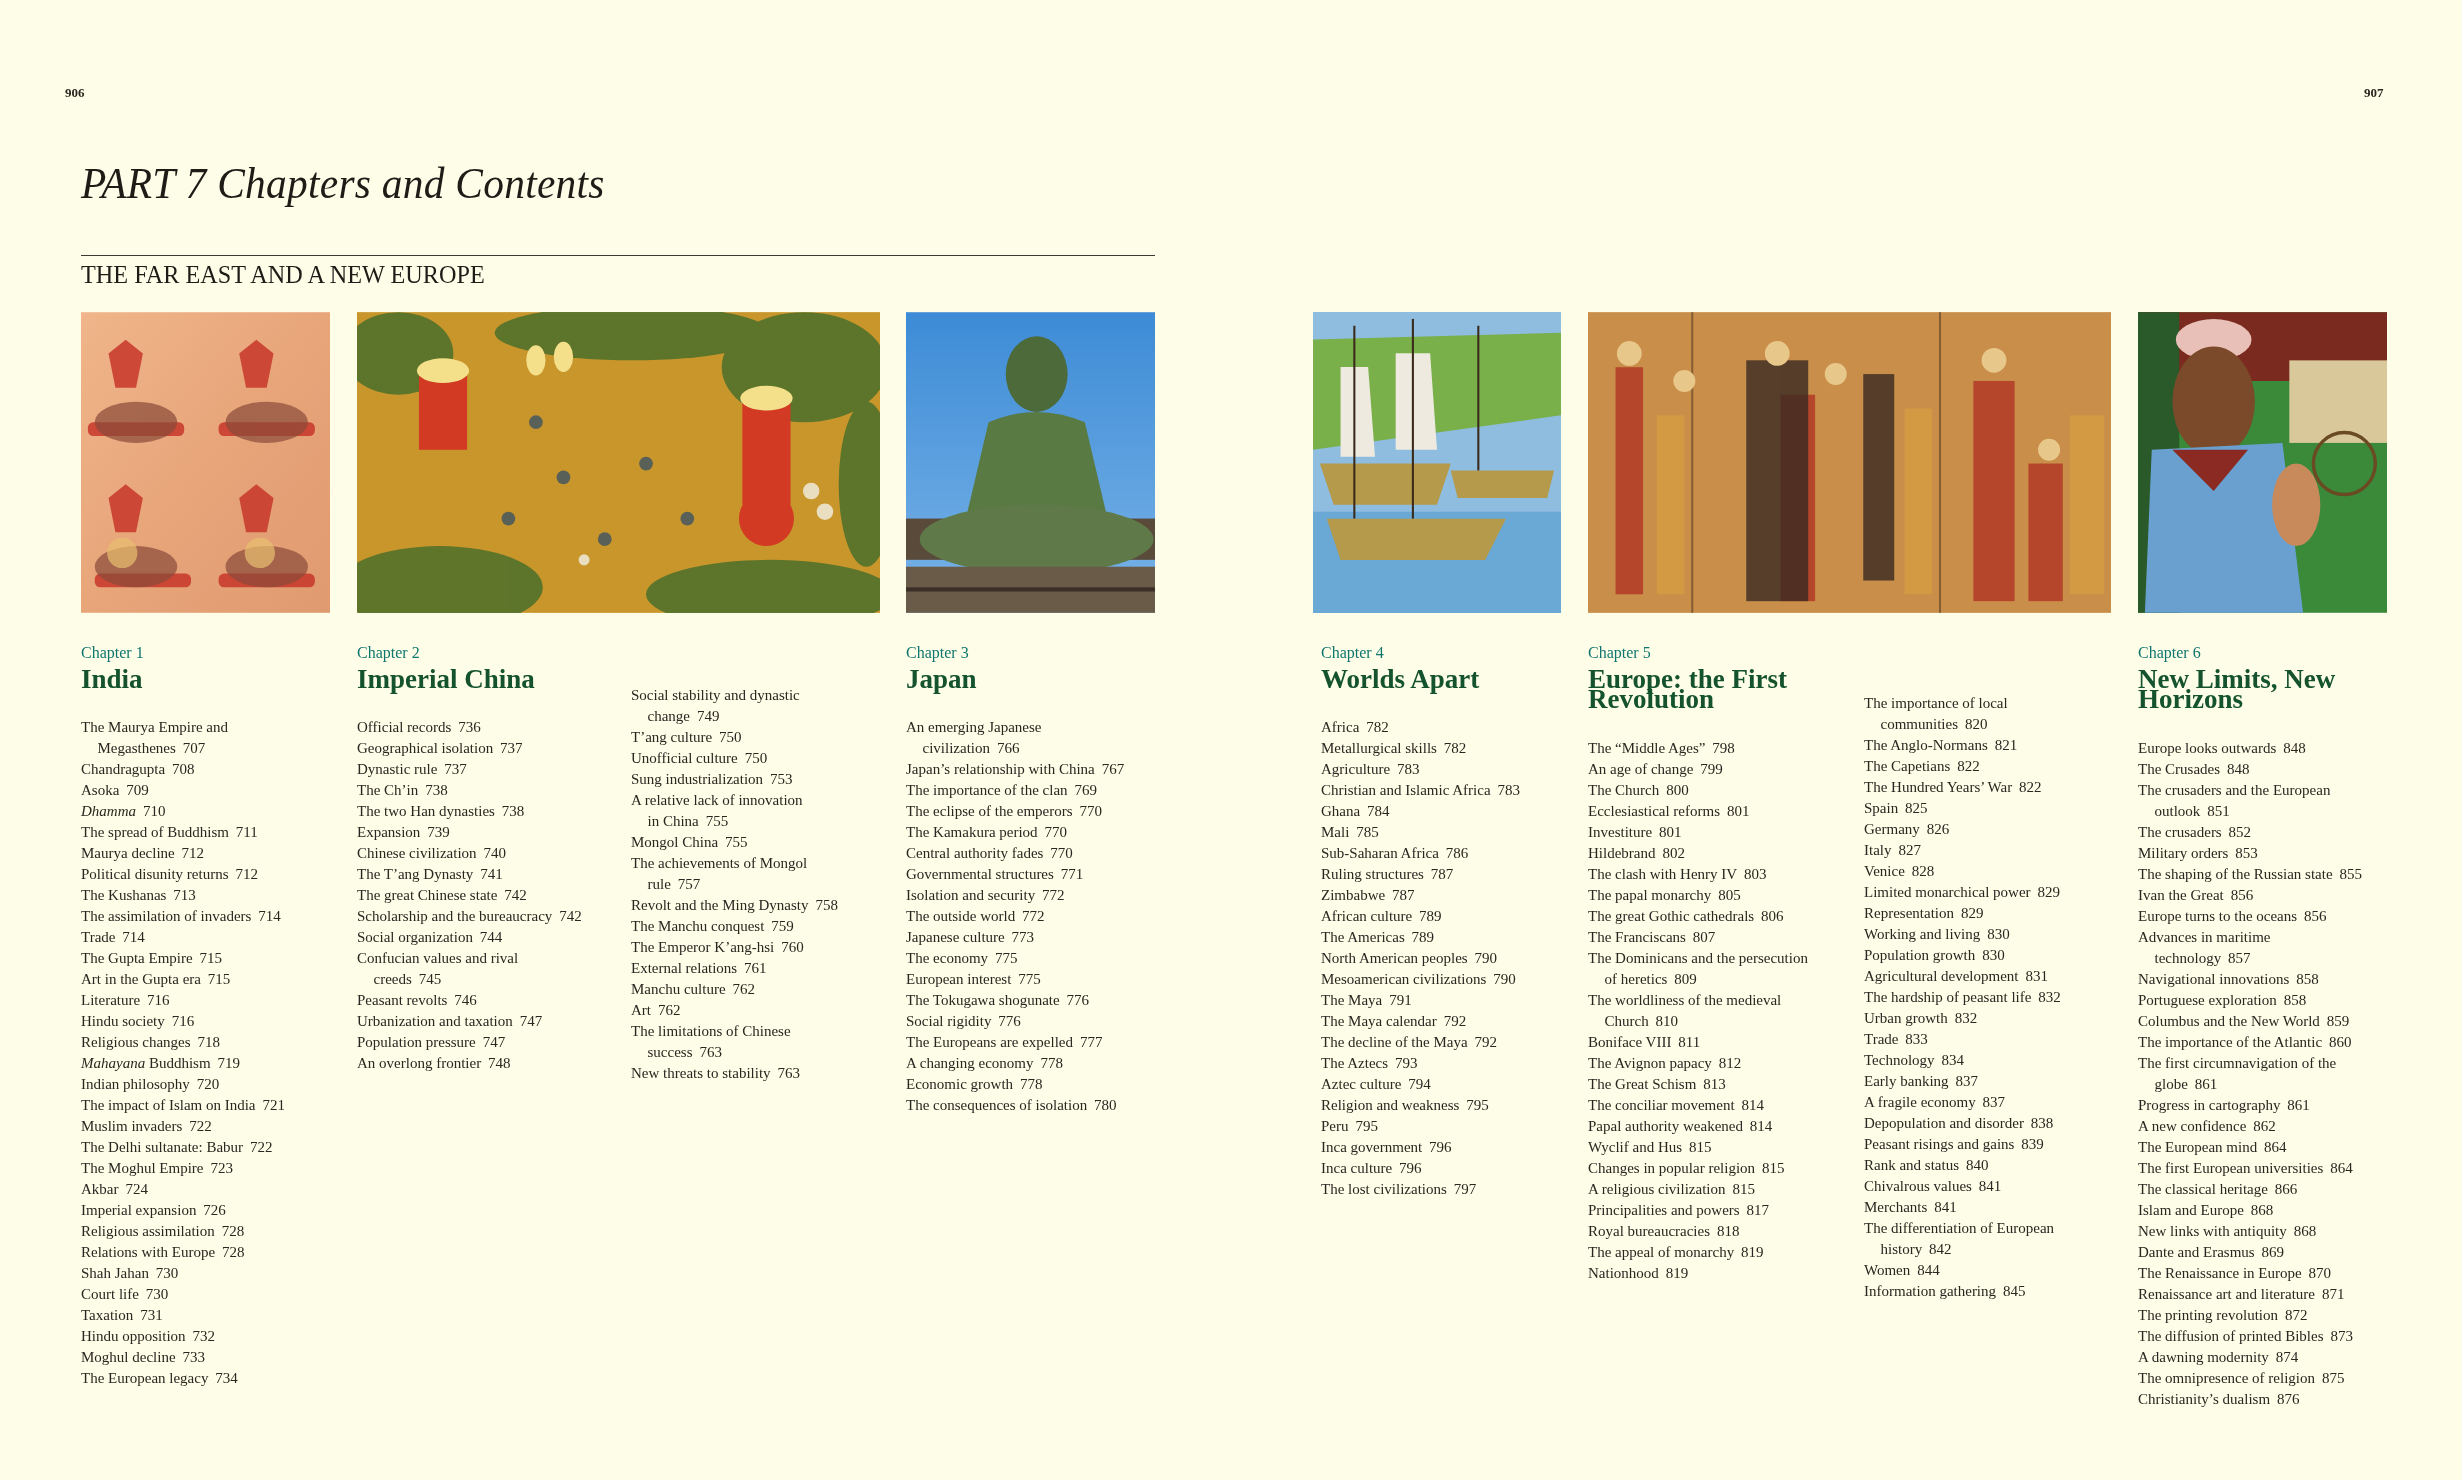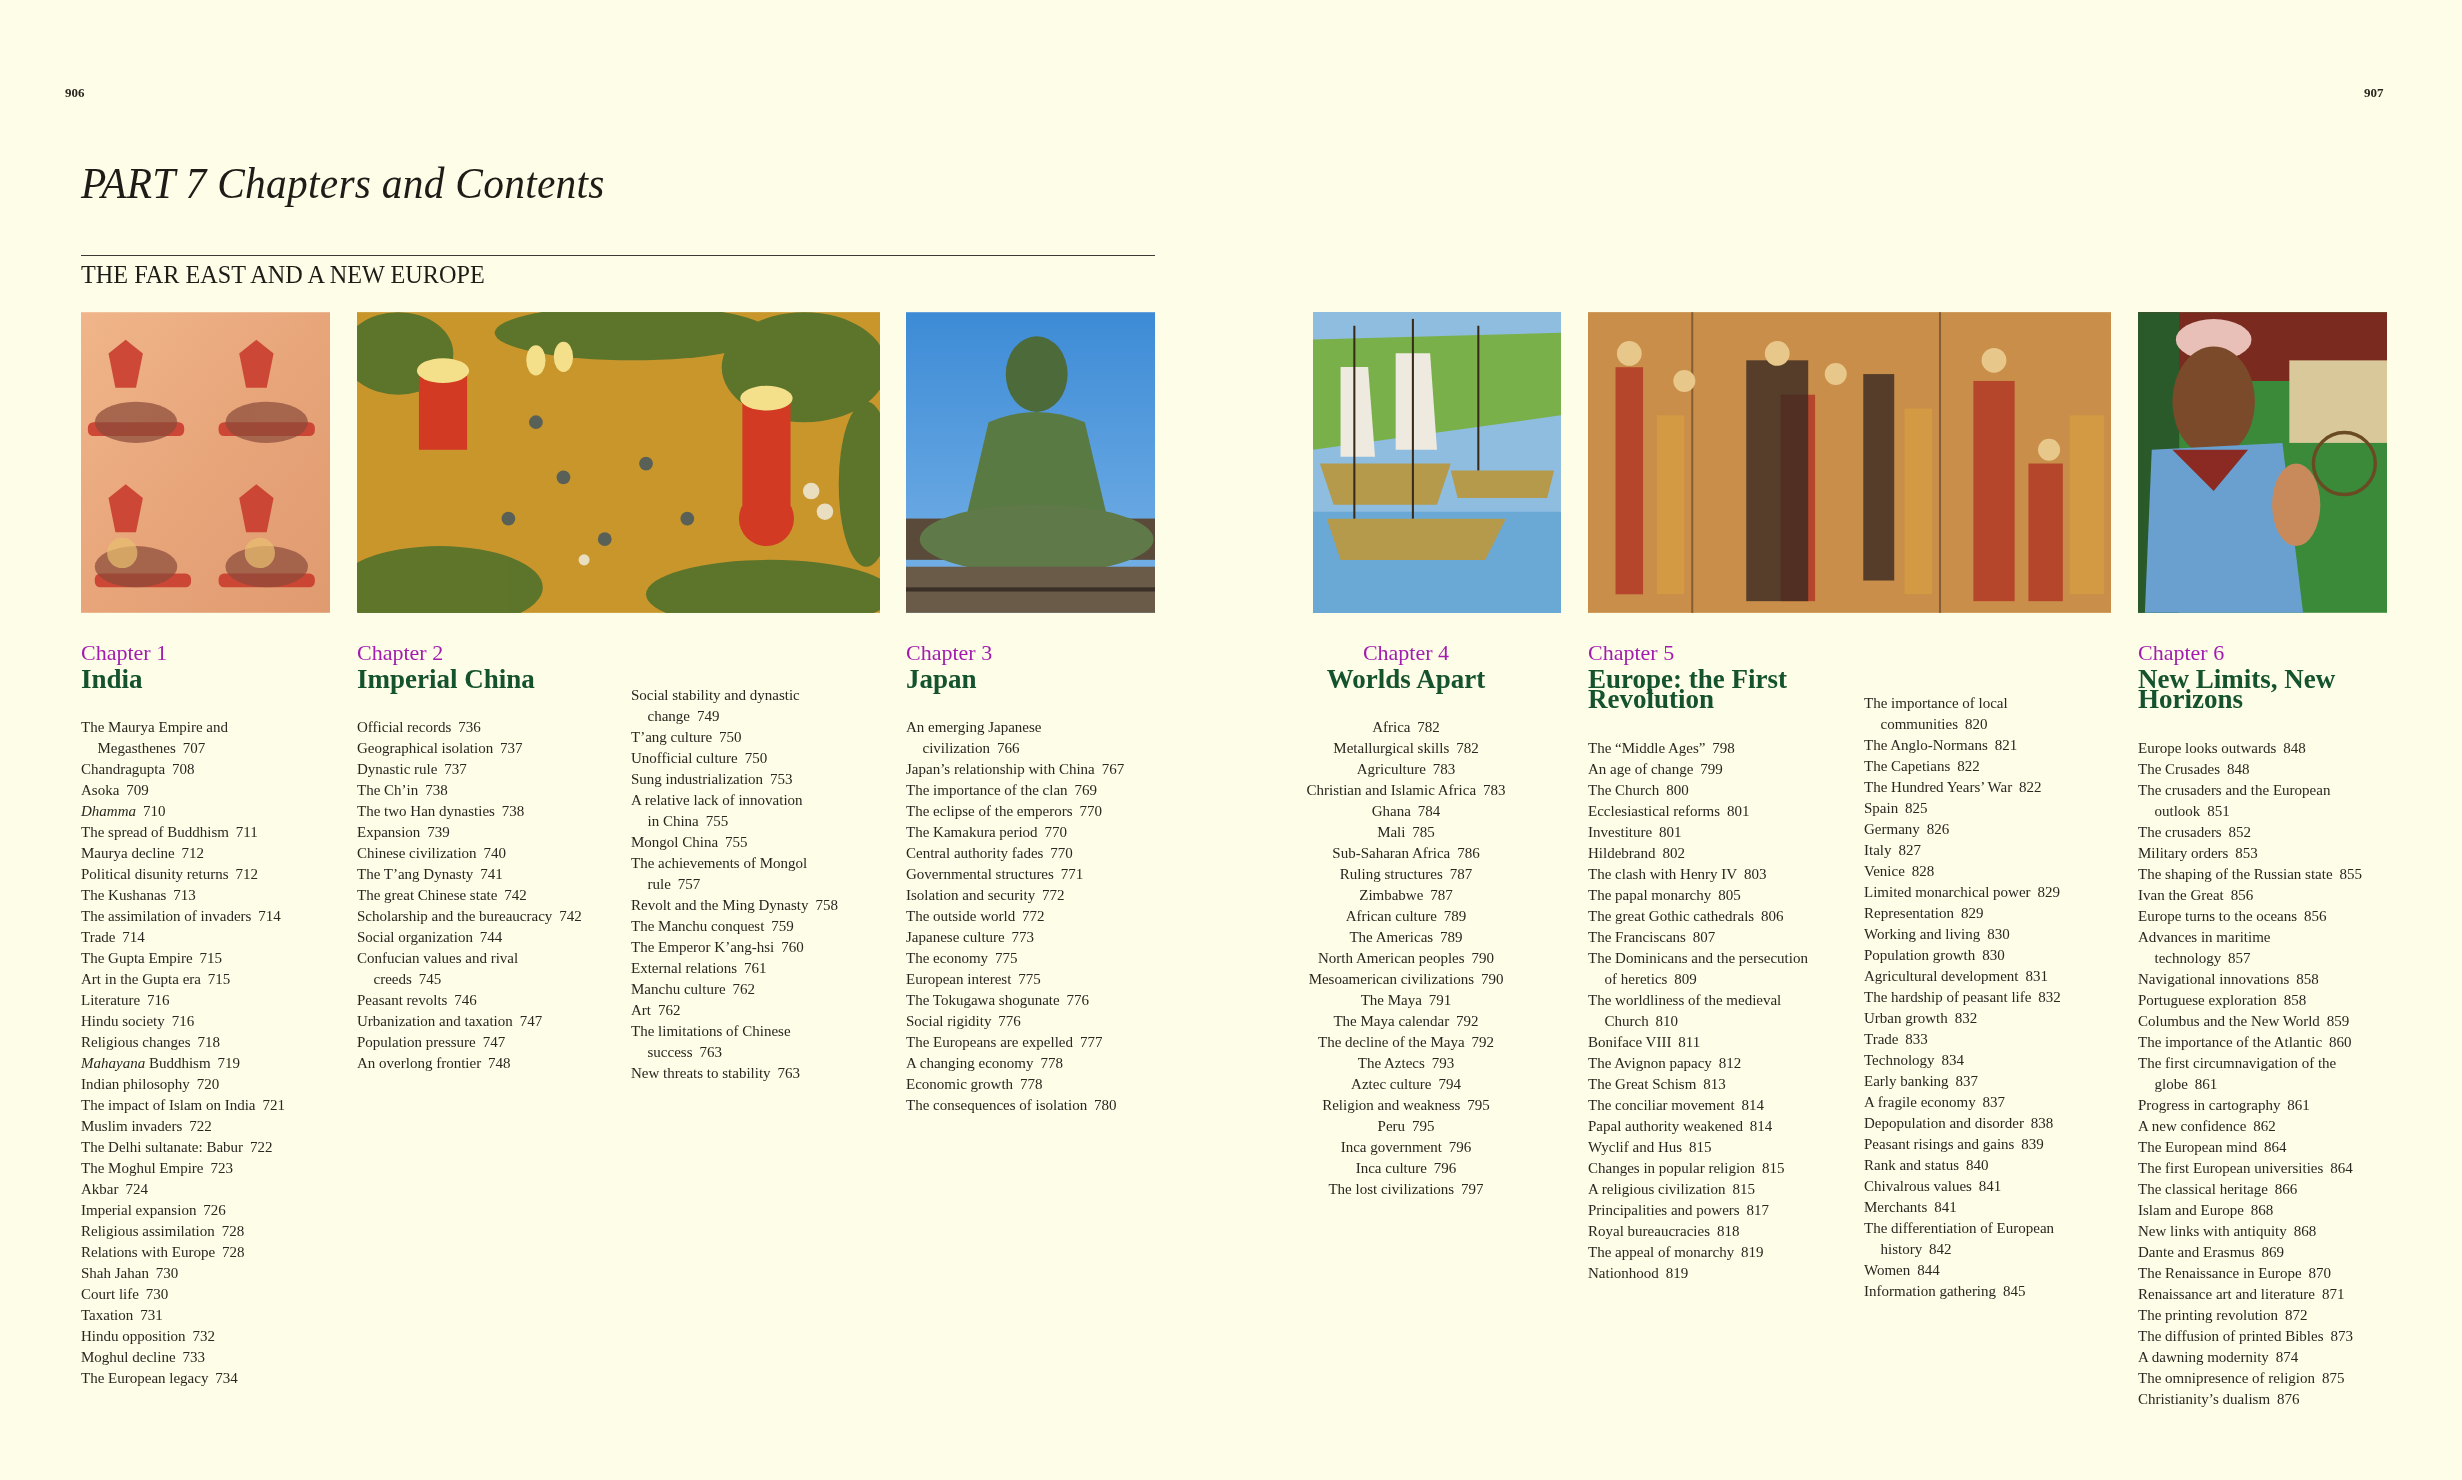--- a/index.html
+++ b/index.html
@@ -21,21 +21,21 @@
     transform: scaleX(0.92); transform-origin: left top;
   }
   .rule { position: absolute; left: 81px; top: 255px; width: 1074px; height: 1.4px; background: #3c3a34; }
   .section-title {
     position: absolute; left: 81px; top: 260px;
     font-size: 25.5px; font-weight: normal; color: #1f1c18;
     transform: scaleX(0.95); transform-origin: left top;
   }
   .pic { position: absolute; top: 312px; height: 301px; overflow: hidden; }
   .col { position: absolute; top: 641px; }
-  .chapter-label { font-size: 22px; height: 27.6px; line-height: 23.4px; color: #a21caf; }
+  .chapter-label { font-size: 16px; height: 27.6px; line-height: 23.4px; color: #0f766e; }
   .chapter-title { font-size: 27px; font-weight: bold; line-height: 20.7px; margin-top: 0; color: #14532d; min-height: 20.7px; }
   .entries { margin-top: 28px; }
   .entry { font-size: 15px; line-height: 21px; padding-left: 16.5px; text-indent: -16.5px; white-space: nowrap; }
   .entry .pg { margin-left: 6.9px; }
   .entry i { }
 </style>
 </head>
 <body>
 
 <div class="folio left">906</div>
@@ -304,21 +304,21 @@
       <div class="entry"><span>European interest</span><span class="pg">775</span></div>
       <div class="entry"><span>The Tokugawa shogunate</span><span class="pg">776</span></div>
       <div class="entry"><span>Social rigidity</span><span class="pg">776</span></div>
       <div class="entry"><span>The Europeans are expelled</span><span class="pg">777</span></div>
       <div class="entry"><span>A changing economy</span><span class="pg">778</span></div>
       <div class="entry"><span>Economic growth</span><span class="pg">778</span></div>
       <div class="entry"><span>The consequences of isolation</span><span class="pg">780</span></div>
     </div>
 </div>
 
-<div class="col" style="left:1275px;width:262px;text-align:center;">
+<div class="col" style="left:1321px;width:262px;">
   <div class="chapter-label">Chapter 4</div>
   <div class="chapter-title">Worlds Apart</div>
   <div class="entries">
       <div class="entry"><span>Africa</span><span class="pg">782</span></div>
       <div class="entry"><span>Metallurgical skills</span><span class="pg">782</span></div>
       <div class="entry"><span>Agriculture</span><span class="pg">783</span></div>
       <div class="entry"><span>Christian and Islamic Africa</span><span class="pg">783</span></div>
       <div class="entry"><span>Ghana</span><span class="pg">784</span></div>
       <div class="entry"><span>Mali</span><span class="pg">785</span></div>
       <div class="entry"><span>Sub-Saharan Africa</span><span class="pg">786</span></div>

